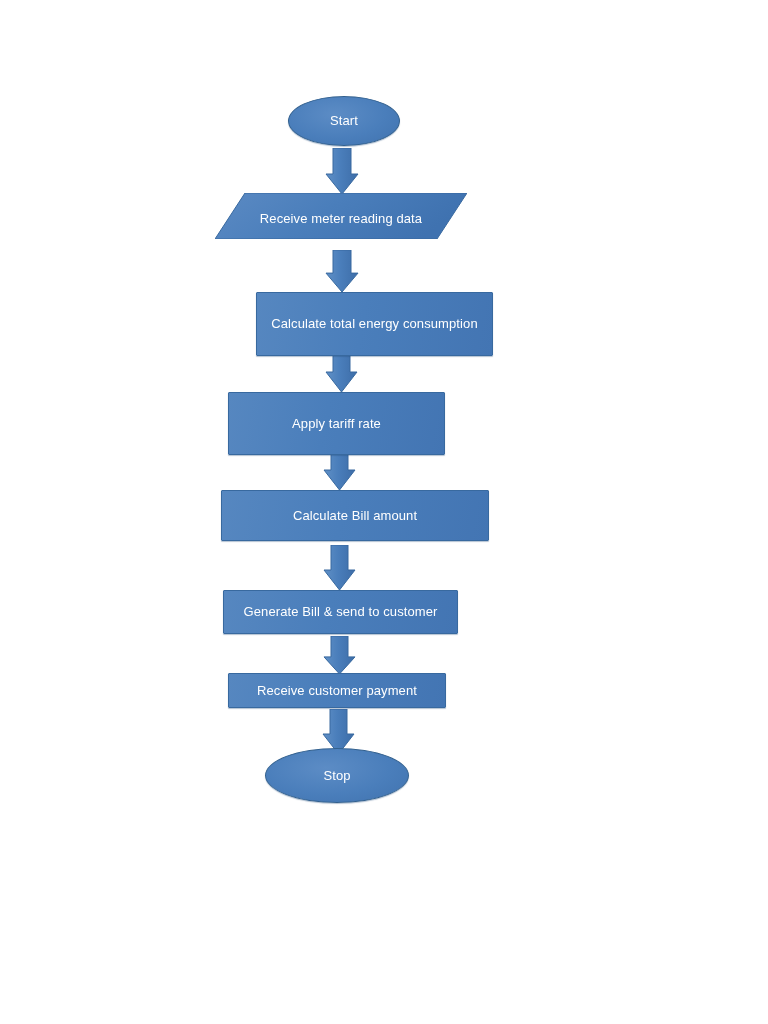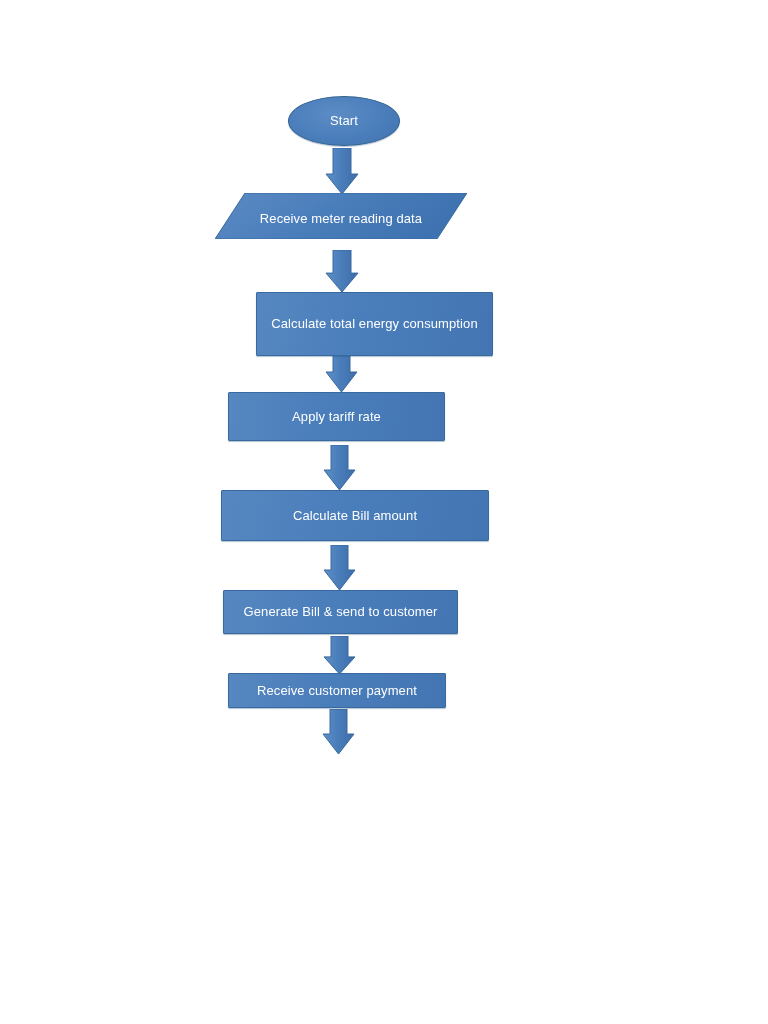--- a/index.html
+++ b/index.html
@@ -167,25 +167,28 @@
             <stop offset="100%" stop-color="#3f72b0"></stop>
           </linearGradient>
         </defs>
         <polygon points="30,0 252,0 222,46 0,46" fill="url(#pg-receive-data)" stroke="#38699f" stroke-width="1"></polygon>
       </svg>
       <span class="node-label">Receive meter reading data</span>
     </div>
     <div class="node process" style="left: 212px; top: 292px; width: 237px; height: 64px; margin-left: 36px;">
       <span class="node-label">Calculate total energy consumption</span>
     </div>
-    <div class="node process" style="left: 220px; top: 392px; width: 217px; height: 49px;">
+    <div class="node process" style="left: 220px; top: 392px; width: 217px; height: 63px;">
       <span class="node-label">Apply tariff rate</span>
     </div>
     <div class="node process" style="left: 213px; top: 490px; width: 268px; height: 51px;">
       <span class="node-label">Calculate Bill amount</span>
     </div>
     <div class="node process" style="left: 215px; top: 590px; width: 235px; height: 44px;">
       <span class="node-label">Generate Bill &amp; send to customer</span>
     </div>
     <div class="node process" style="left: 220px; top: 673px; width: 218px; height: 35px;">
       <span class="node-label">Receive customer payment</span>
     </div>
+    <div class="node terminator" style="left: 257px; top: 748px; width: 144px; height: 55px;">
+      <span class="node-label">Stop</span>
+    </div>
   </div>
 
 </body></html>

